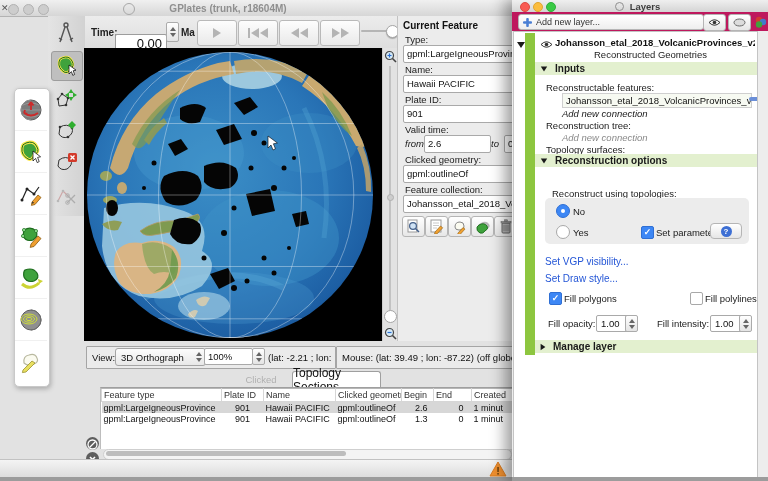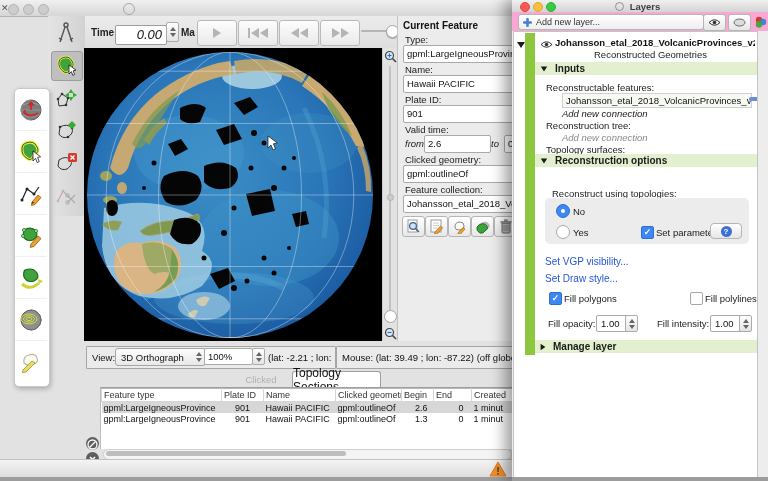--- a/index.html
+++ b/index.html
@@ -89,20 +89,21 @@
 
 <div id="screen">
 
   <div id="main-window" class="abs" style="left:0;top:0;width:768px;height:481px;">
 
     <div class="abs titlebar" style="left:0;top:0;width:768px;height:16px;">
       <span class="abs tl-dot" style="left:8px;top:4px;width:9px;height:9px;background:#cdcdcd;border:1px solid #b2b2b2;"></span>
       <span class="abs tl-dot" style="left:23px;top:4px;width:9px;height:9px;background:#cdcdcd;border:1px solid #b2b2b2;"></span>
       <span class="abs tl-dot" style="left:38px;top:4px;width:9px;height:9px;background:#cdcdcd;border:1px solid #b2b2b2;"></span>
       <span class="abs" style="left:123px;top:3px;width:10px;height:10px;border:1.5px solid #a8a8a8;border-radius:50%;"></span>
+      <div class="abs win-title" style="left:138px;top:3px;width:180px;">GPlates (trunk, r18604M)</div>
     </div>
 
     <span class="abs" style="left:1px;top:3px;width:9px;height:9px;color:#555;font-size:9px;">✕</span>
     <span class="abs" style="left:3px;top:464px;width:11px;height:11px;background:#4f4f4f;border-radius:50%;"></span>
 
     <div class="abs toolstrip" style="left:48px;top:16px;width:37px;height:200px;">
       <div class="toolbtn abs" style="left:3px;top:3px;">
         <svg width="24" height="24">
             <circle cx="12" cy="4" r="2" fill="none" stroke="#555" stroke-width="1.4"></circle>
             <path d="M11,6 L6,21 M13,6 L18,21 M5,17 l3,2 M19,17 l-3,2" stroke="#555" stroke-width="1.4" fill="none"></path>
@@ -211,21 +212,21 @@
       <div class="palbtn" style="border-bottom:none;">
         <svg width="26" height="26">
             <path d="M6,14 Q5,7 11,6 Q17,4 19,9 Q21,13 16,15 Q10,18 6,14 Z" fill="#fbfbf0" stroke="#b9b9a0" stroke-width="1.2"></path>
             <path d="M5,21 l9,-9 3,2 -9,9 -3.6,0.6 z" fill="#e8df60" stroke="#9a9230" stroke-width="0.8"></path>
           </svg>
       </div>
     </div>
 
     <div class="abs timebar" style="left:85px;top:16px;width:312px;height:32px;">
       <span class="abs lbl-b" style="left:6px;top:11px;">Time:</span>
-      <div class="abs timeinput" style="left:30px;top:9px;width:46px;height:17px;font-style:italic;">0.00</div>
+      <div class="abs timeinput" style="left:30px;top:18px;width:46px;height:17px;">0.00</div>
       <div class="abs spin" style="left:81px;top:6px;height:18px;">
           <i class="u"></i>
           <i class="d"></i>
         </div>
       <span class="abs lbl-b" style="left:96px;top:11px;">Ma</span>
       <div class="abs pbtn" style="left:112px;top:4px;width:38px;height:24px;">
           <span class="tri r"></span>
         </div>
       <div class="abs pbtn" style="left:153px;top:4px;width:38px;height:24px;">
           <span class="bar-v"></span>
@@ -500,21 +501,21 @@
   <div id="layers-window" class="abs" style="left:512px;top:0;width:256px;height:481px;">
 
     <div class="abs ltitlebar" style="left:0;top:0;width:256px;height:12px;">
       <span class="abs tl-dot" style="left:8px;top:2px;width:8px;height:8px;background:#f95a52;border:1px solid #dd4a42;"></span>
       <span class="abs tl-dot" style="left:21px;top:2px;width:8px;height:8px;background:#fbbd3e;border:1px solid #e0a630;"></span>
       <span class="abs tl-dot" style="left:34px;top:2px;width:8px;height:8px;background:#39ca44;border:1px solid #2eb03a;"></span>
       <span class="abs" style="left:103px;top:2px;width:7px;height:7px;border:1.3px solid #8f8f8f;border-radius:50%;"></span>
       <div class="abs ltitle" style="left:113px;top:1px;width:40px;">Layers</div>
     </div>
 
-    <div class="abs" style="left:0;top:12px;width:256px;height:19px;background:#f9a8d4;">
+    <div class="abs" style="left:0;top:12px;width:256px;height:19px;background:#be185d;">
       <div class="abs addbtn" style="left:6px;top:2px;width:180px;height:14px;">
         <svg width="9" height="9">
             <rect x="3.2" y="0" width="2.6" height="9" rx="1" fill="#4a7fd4"></rect>
             <rect x="0" y="3.2" width="9" height="2.6" rx="1" fill="#4a7fd4"></rect>
           </svg>
         <span>Add new layer...</span>
       </div>
       <div class="abs miconbtn" style="left:191px;top:2px;width:21px;height:15px;">
         <svg width="13" height="9">
             <path d="M1,4.5 Q6.5,-1 12,4.5 Q6.5,10 1,4.5 Z" fill="none" stroke="#333" stroke-width="1"></path>

